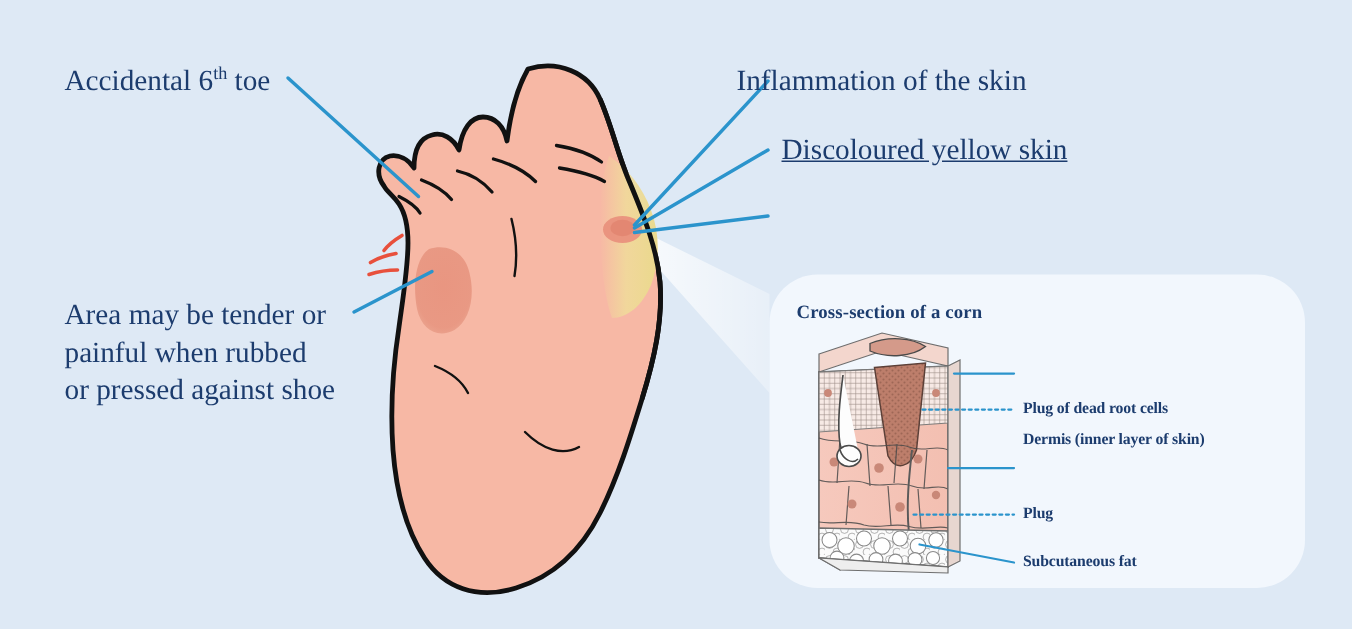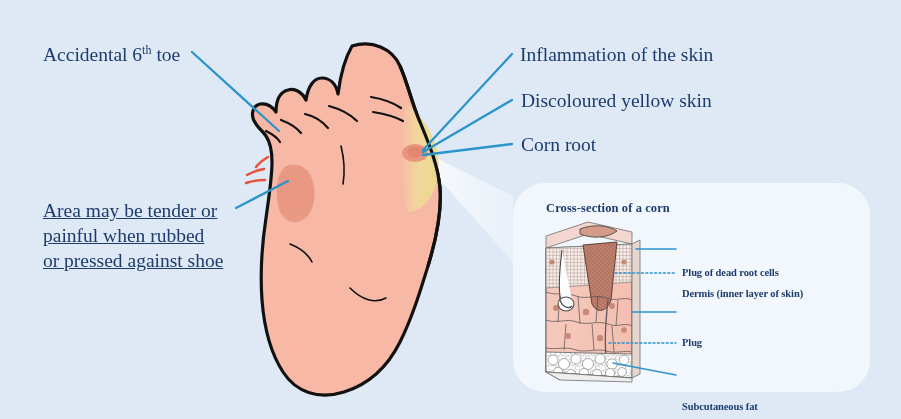--- a/index.html
+++ b/index.html
@@ -33,21 +33,20 @@
     font-family: "Liberation Serif", "DejaVu Serif", serif;
     white-space: pre;
     line-height: 1.3;
   }
   .lbl-main {
     font-size: 19.5px;
   }
   .lbl-main.multi {
     line-height: 1.28;
     white-space: pre-line;
-    text-decoration: underline;
   }
   .lbl-inset-title {
     font-size: 12.5px;
     font-weight: bold;
     letter-spacing: 0.1px;
   }
   .lbl-inset {
     font-size: 10.5px;
     font-weight: bold;
     letter-spacing: -0.1px;
@@ -249,30 +248,29 @@
       <line x1="636" y1="249" x2="676" y2="249"></line>
       <line x1="615" y1="273" x2="676" y2="273" stroke-dasharray="2 2.4"></line>
       <line x1="632" y1="312" x2="676" y2="312"></line>
       <line x1="609" y1="343" x2="676" y2="343" stroke-dasharray="2 2.4"></line>
       <line x1="613" y1="363" x2="676" y2="375"></line>
     </g>
   </svg>
 
   <div class="lbl lbl-main" style="left:43px; top:42px;"><span>Accidental 6</span><sup>th</sup><span> toe</span></div>
 
-  <div class="lbl lbl-main" style="left:520px; top:42px;">Inflammation of the skin</div>
-
-  <div class="lbl lbl-main" style="left:521px; top:88px;">Discoloured yellow skin</div>
-
-  <div class="lbl lbl-main" style="left:521px; top:132px;">Corn root</div>
+  <div class="lbl lbl-main" style="left:491px; top:42px;">Inflammation of the skin</div>
+
+  <div class="lbl lbl-main" style="left:521px; top:88px;text-decoration:underline;">Discoloured yellow skin</div>
+
 
   <div class="lbl lbl-main multi" style="left:43px; top:199px;">Area may be tender or
 painful when rubbed
 or pressed against shoe</div>
 
-  <div class="lbl lbl-inset-title" style="left:546px; top:200px;">Cross-section of a corn</div>
+  <div class="lbl lbl-inset-title" style="left:531px; top:200px;">Cross-section of a corn</div>
 
   <div class="lbl lbl-inset" style="left:682px; top:266px;">Plug of dead root cells</div>
   <div class="lbl lbl-inset" style="left:682px; top:287px;text-align:right;">Dermis (inner layer of skin)</div>
   <div class="lbl lbl-inset" style="left:682px; top:336px;">Plug</div>
-  <div class="lbl lbl-inset" style="left:682px; top:368px;margin-top:32px;">Subcutaneous fat</div>
+  <div class="lbl lbl-inset" style="left:682px; top:368px;">Subcutaneous fat</div>
 
 </div>
 
 </body></html>

